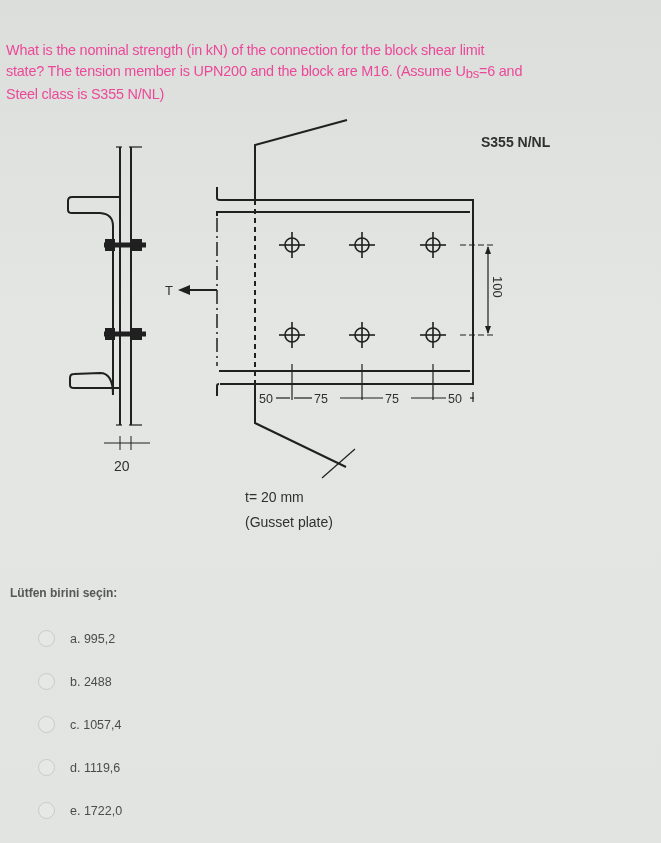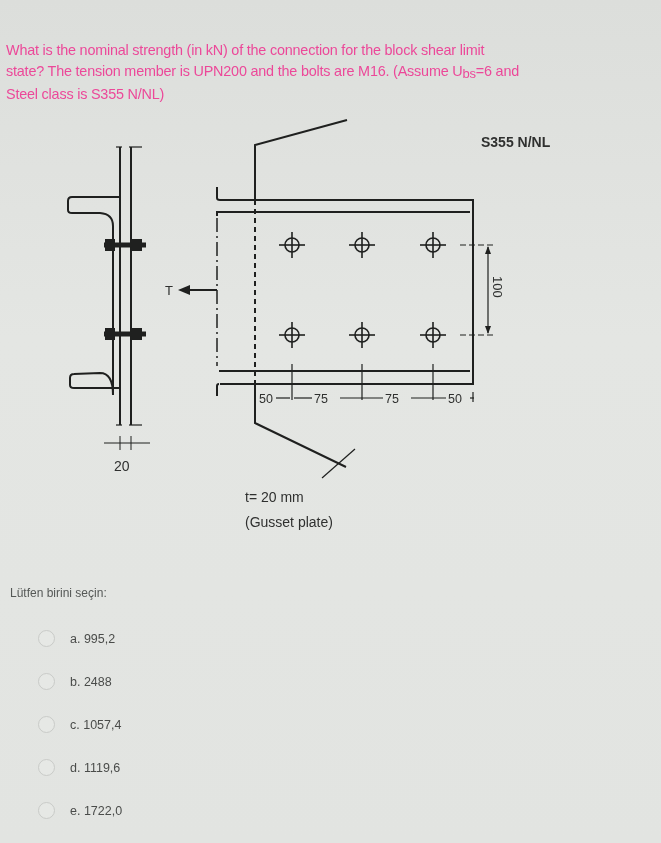--- a/index.html
+++ b/index.html
@@ -14,40 +14,40 @@
     position: absolute; left: 6px; top: 6px; width: 650px;
     font-size: 14.4px; line-height: 20.5px; color: #ec4899;
     letter-spacing: -0.2px;
     margin-top: 34px;
   }
   .question sub { font-size: 13px; vertical-align: -2px; }
   .diagram { position: absolute; left: 0; top: 0; }
   .diagram text { font-family: "Liberation Sans", sans-serif; fill: #2f302f; }
   .prompt {
     position: absolute; left: 10px; top: 586px;
-    font-size: 12px; color: #555856;
+    font-size: 12px; color: #555856; font-weight: bold;
   }
   .options { position: absolute; left: 38px; top: 617px; }
   .option {
     display: flex; align-items: center; height: 43px;
     cursor: pointer;
   }
   .radio {
     width: 17px; height: 17px; border-radius: 50%;
     border: 1px solid #c9cbc8; background: #e6e8e5; margin-right: 15px;
     box-sizing: border-box;
   }
   .option-label { font-size: 12.5px; color: #4a4c4a; text-align: right; }
 </style>
 </head>
 <body>
 
 <div class="question">
   <div>What is the nominal strength (in kN) of the connection for the block shear limit</div>
-  <div><span>state? The tension member is UPN200 and the bolts are M16. (Assume U</span><sub>bs</sub><span>=6 and</span></div>
+  <div><span>state? The tension member is UPN200 and the block are M16. (Assume U</span><sub>bs</sub><span>=6 and</span></div>
   <div>Steel class is S355 N/NL)</div>
 </div>
 
 <svg class="diagram" width="661" height="560" viewBox="0 0 661 560">
   <g stroke="#1f201f" fill="none" stroke-width="2">
 
     <g>
 
       <line x1="120" y1="147" x2="120" y2="425"></line>
       <line x1="131" y1="147" x2="131" y2="425"></line>

